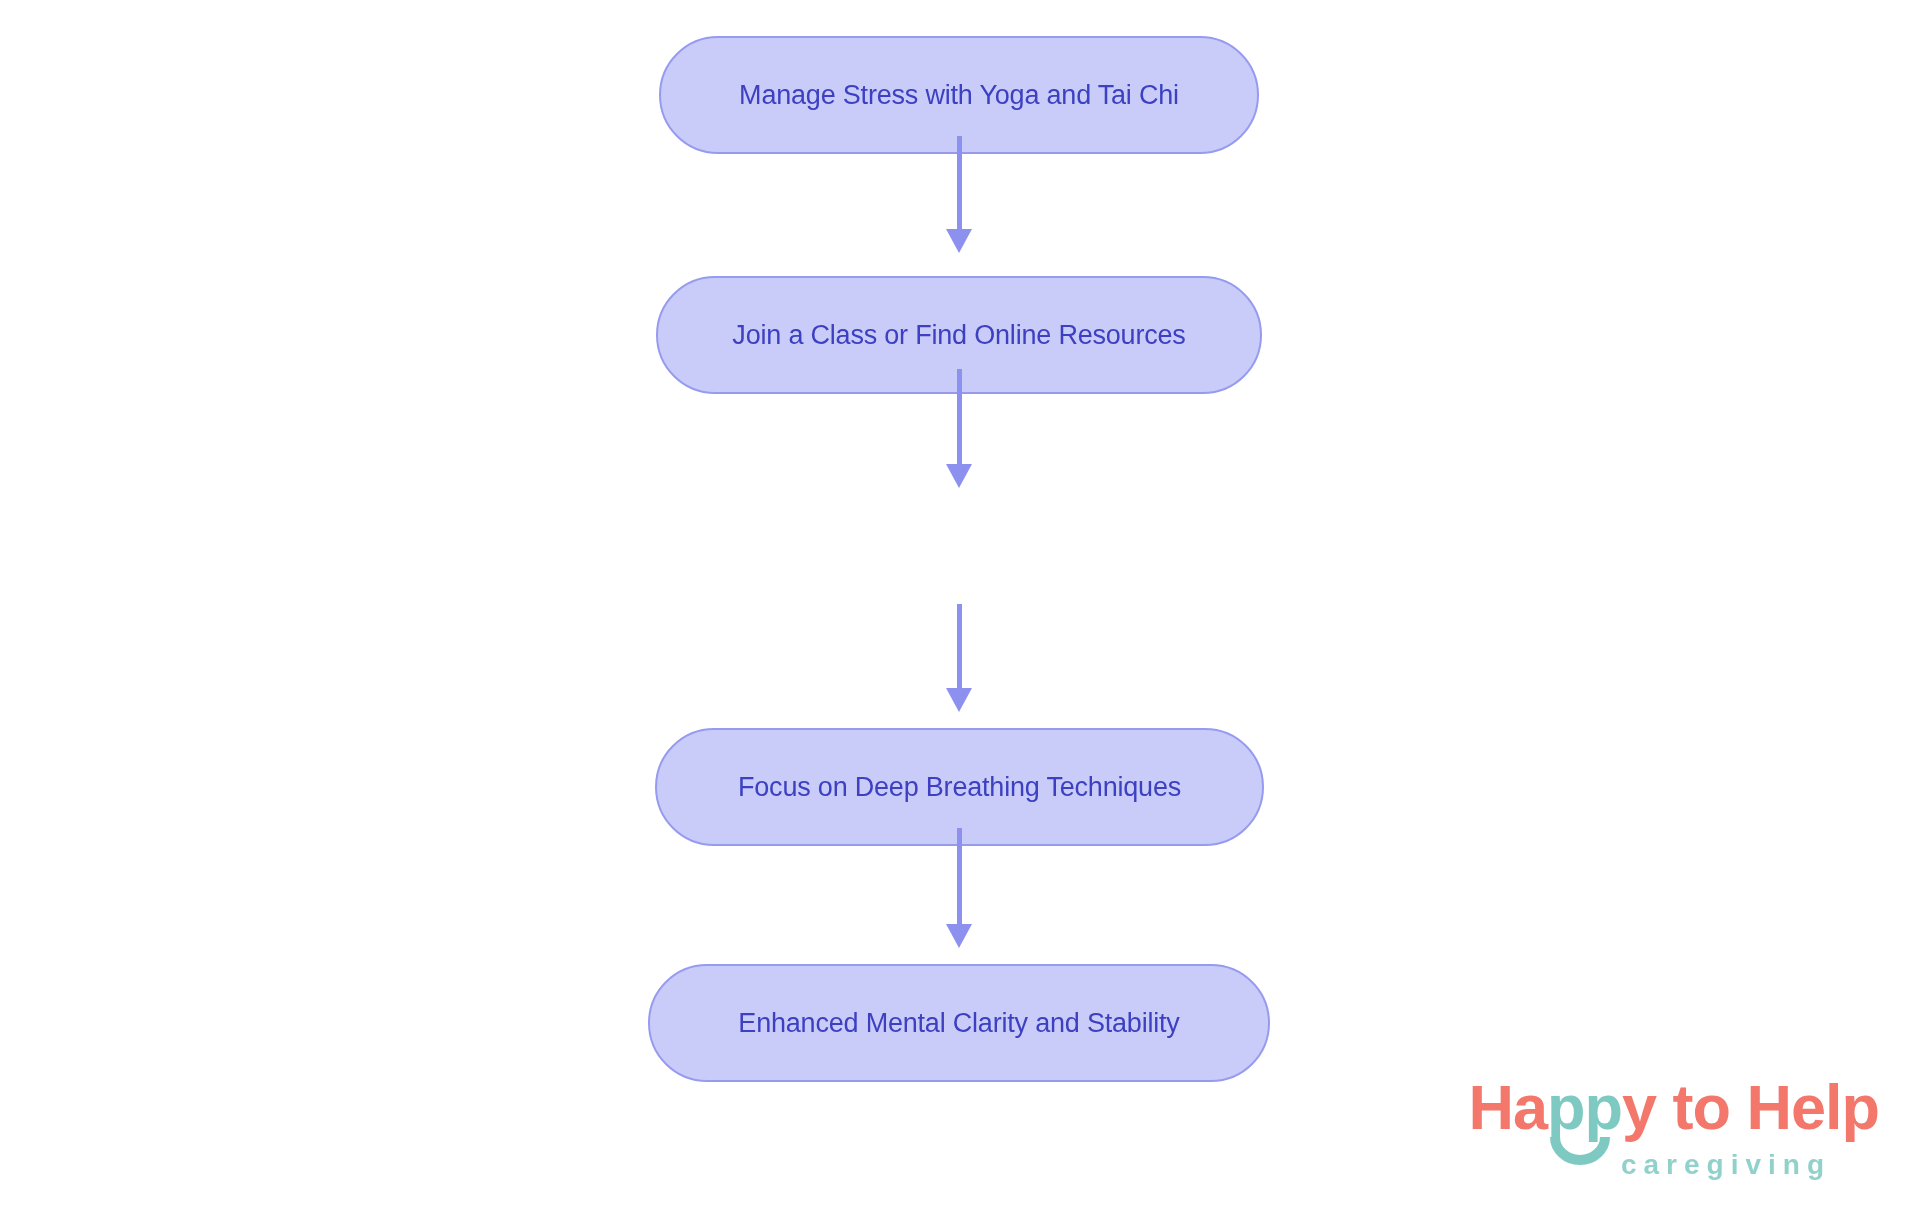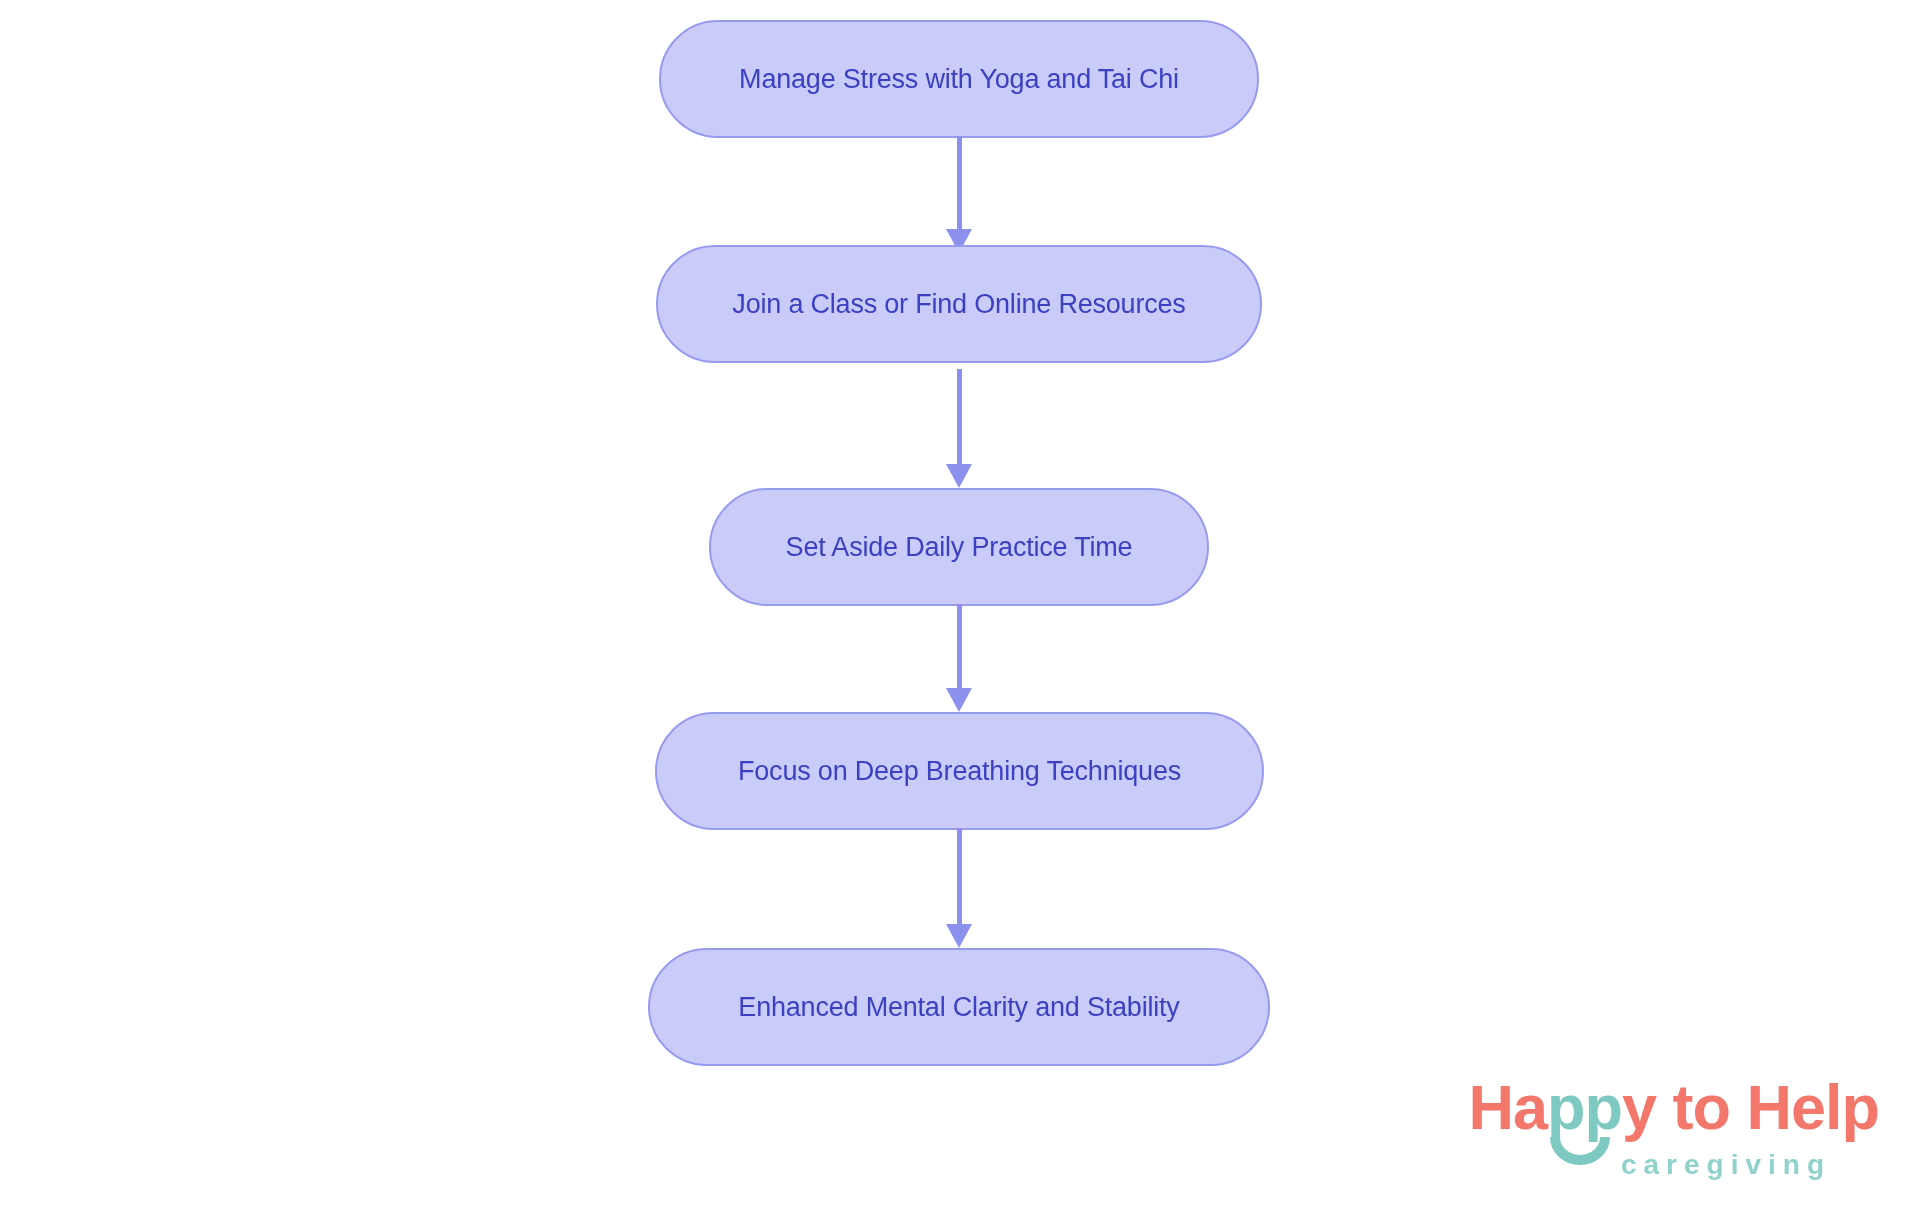--- a/index.html
+++ b/index.html
@@ -20,29 +20,30 @@
   .node {
     position: absolute;
     height: 118px;
     border-radius: 59px;
     background: var(--node-fill, #c9ccf8);
     border: 2px solid var(--node-border, #969bf0);
     box-sizing: border-box;
     display: flex;
     align-items: center;
     justify-content: center;
+    margin-top: 16px;
   }
   .node .label {
     font-size: 27px;
     letter-spacing: -0.2px;
     color: var(--node-text, #3c40c1);
     white-space: nowrap;
   }
   .node-1 { left: 659px; top: 20px;  width: 600px; }
-  .node-2 { left: 656px; top: 245px; width: 606px; }
+  .node-2 { left: 656px; top: 260px; width: 606px; }
   .node-3 { left: 709px; top: 488px; width: 500px; }
   .node-4 { left: 655px; top: 712px; width: 609px; justify-content: center; }
   .node-5 { left: 648px; top: 948px; width: 622px; text-align: right; }
 
   
   .arrow {
     position: absolute;
     left: 946px;           
     width: 26px;
     display: flex;
@@ -115,23 +116,20 @@
 
   <div class="node node-2">
     <span class="label">Join a Class or Find Online Resources</span>
   </div>
 
   <div class="arrow arrow-2">
     <div class="shaft"></div>
     <div class="arrowhead"></div>
   </div>
 
-  <div class="node node-3">
-    <span class="label">Set Aside Daily Practice Time</span>
-  </div>
 
   <div class="arrow arrow-3">
     <div class="shaft"></div>
     <div class="arrowhead"></div>
   </div>
 
   <div class="node node-4">
     <span class="label">Focus on Deep Breathing Techniques</span>
   </div>
 

